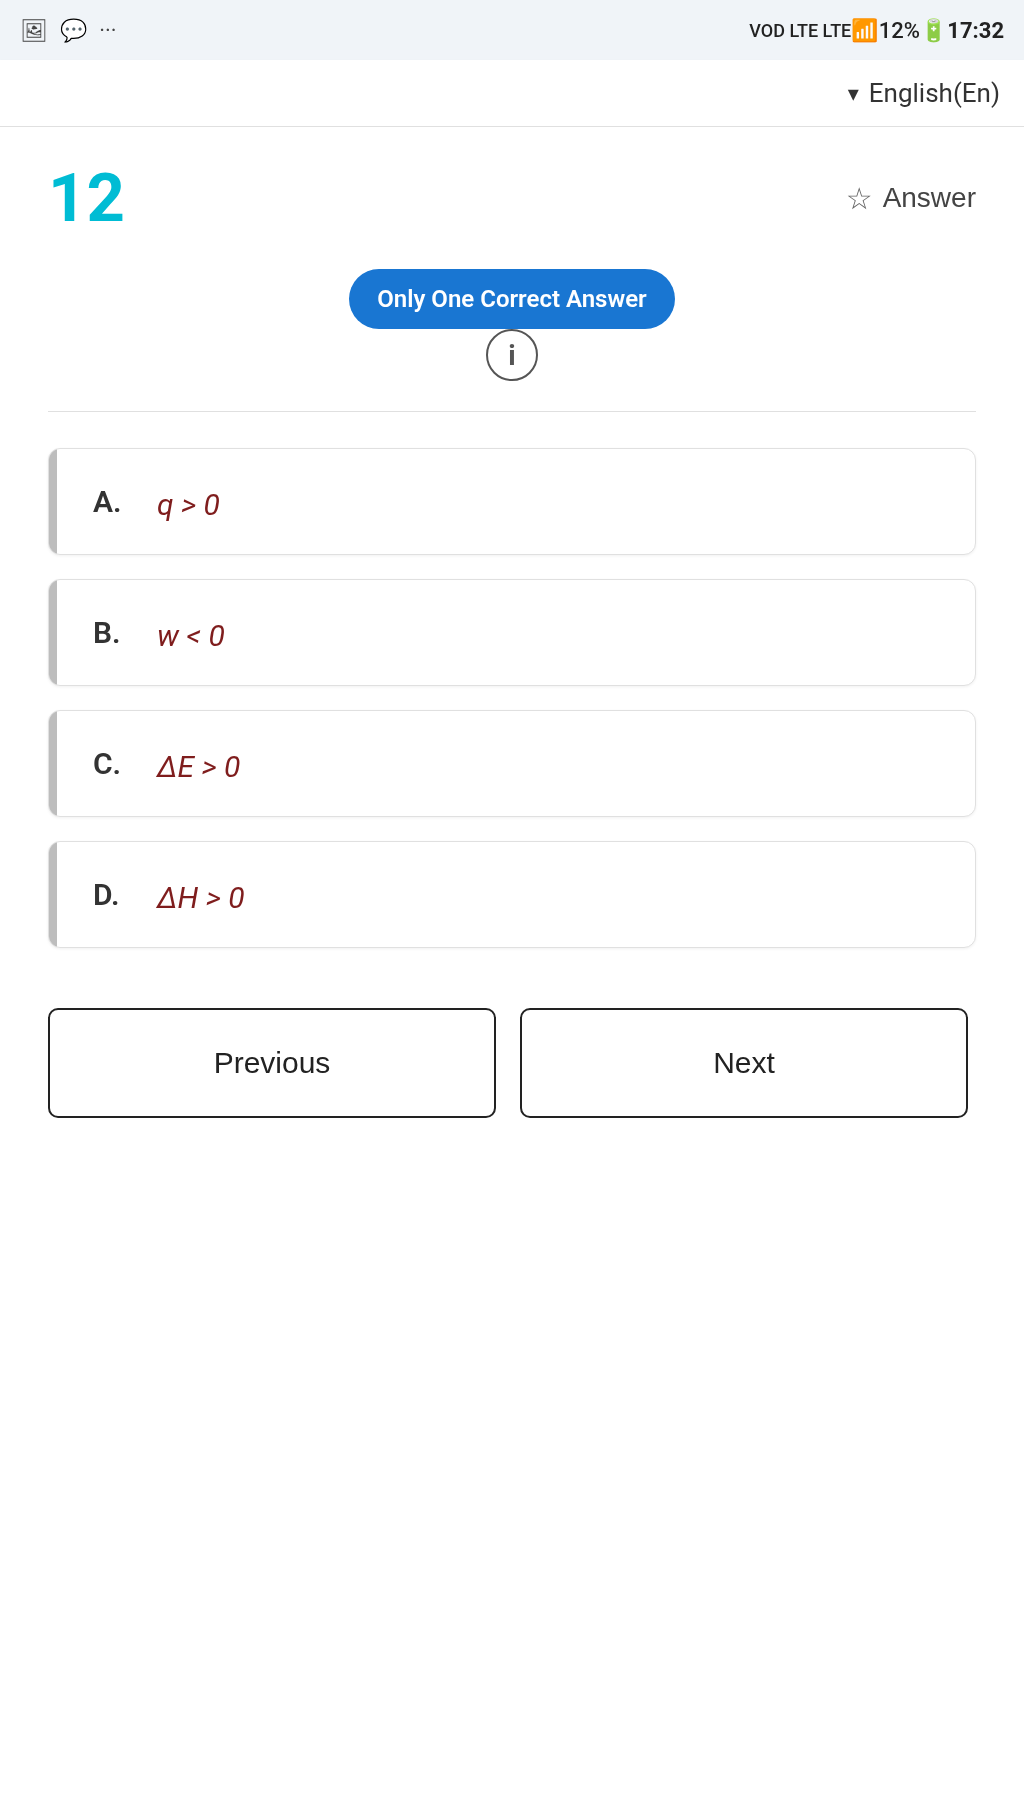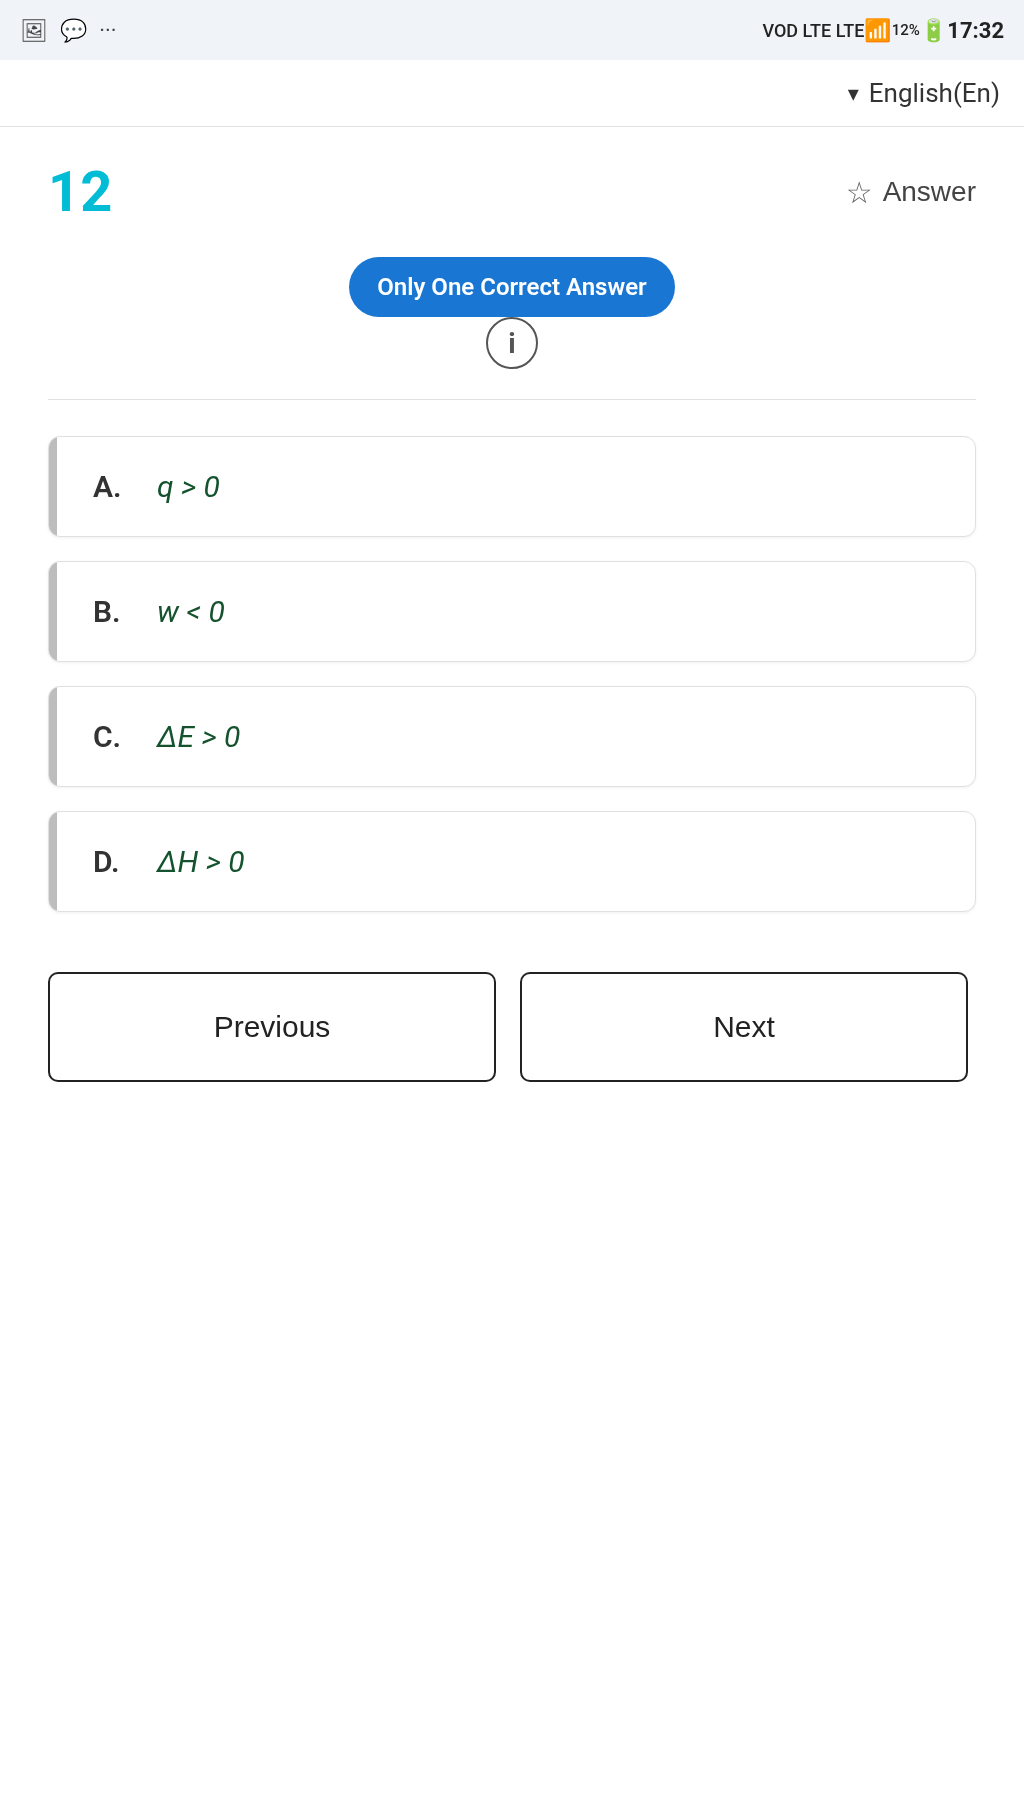--- a/index.html
+++ b/index.html
@@ -33,21 +33,21 @@
       align-items: center;
       font-size: 22px;
       font-weight: 500;
       color: #222;
     }
     .status-icon {
       font-size: 22px;
       color: #444;
     }
     .battery-text {
-      font-size: 15px;
+      font-size: 22px;
       font-weight: 500;
     }
     .time-text {
       font-size: 22px;
       font-weight: 700;
     }
 
     
     .language-bar {
       width: 100%;
@@ -78,21 +78,21 @@
     }
 
     
     .question-header {
       display: flex;
       align-items: center;
       justify-content: space-between;
       margin-bottom: 32px;
     }
     .question-number {
-      font-size: 56px;
+      font-size: 67px;
       font-weight: 700;
       color: #00bcd4;
     }
     .review-btn {
       display: flex;
       align-items: center;
       gap: 10px;
       font-size: 28px;
       color: #444;
       cursor: pointer;
@@ -180,22 +180,23 @@
       flex: 1;
     }
     .option-label {
       font-size: 30px;
       font-weight: 600;
       color: #333;
       min-width: 40px;
     }
     .option-text {
       font-size: 30px;
-      color: #14532d;
+      color: #7f1d1d;
       font-style: italic;
+      margin-top: 6px;
     }
 
     
     .nav-buttons {
       display: flex;
       gap: 24px;
       padding: 0 8px 48px 0;
     }
     .nav-btn {
       flex: 1;

